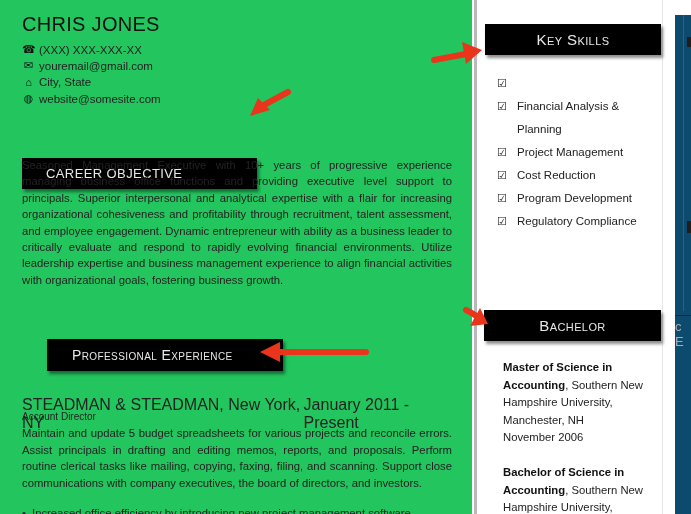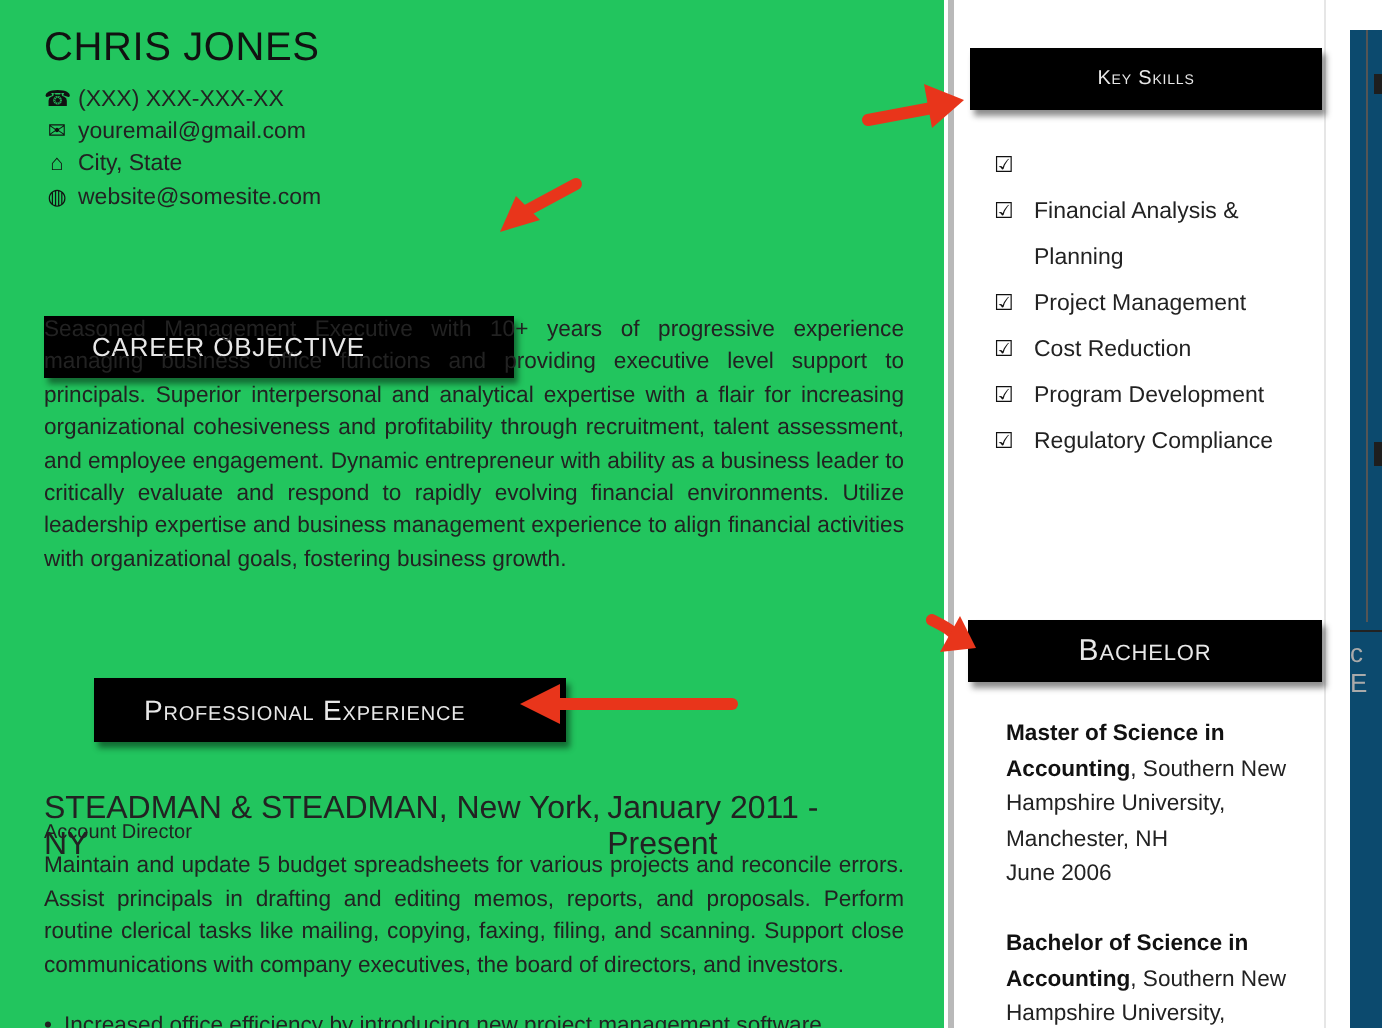--- a/index.html
+++ b/index.html
@@ -84,21 +84,21 @@
     <span style="position:absolute; left:0;">•</span>
     <span>Increased office efficiency by introducing new project management software</span>
   </div>
 </div>
 
 <div class="divider"></div>
 
 <div class="right"></div>
 
 <div class="hbar" style="left:485px; top:24px; width:176px; height:31px; justify-content:center;">
-  <span class="sc" style="font-size:10px">Key Skills</span>
+  <span class="sc" style="font-size:15px">Key Skills</span>
 </div>
 
 <ul class="skills">
   <li>
       <span class="chk">☑</span>
     </li>
   <li>
       <span class="chk">☑</span>
       <span>Financial Analysis &amp; Planning</span>
     </li>
@@ -119,21 +119,21 @@
       <span>Regulatory Compliance</span>
     </li>
 </ul>
 
 <div class="hbar" style="left:484px; top:310px; width:177px; height:31px; justify-content:center;">
   <span class="sc" style="font-size:15px">Bachelor</span>
 </div>
 
 <div class="edu" style="top:359px">
   <b>Master of Science in Accounting</b><span>, Southern New Hampshire University, Manchester, NH</span><br>
-  <span>June 2006</span>
+  <span>November 2006</span>
 </div>
 <div class="edu" style="top:464px">
   <b>Bachelor of Science in Accounting</b><span>, Southern New Hampshire University,</span>
 </div>
 
 <div class="dark-panel">
   <div class="vline"></div>
   <div class="blk1"></div>
   <div class="blk2"></div>
   <div class="hline"></div>

